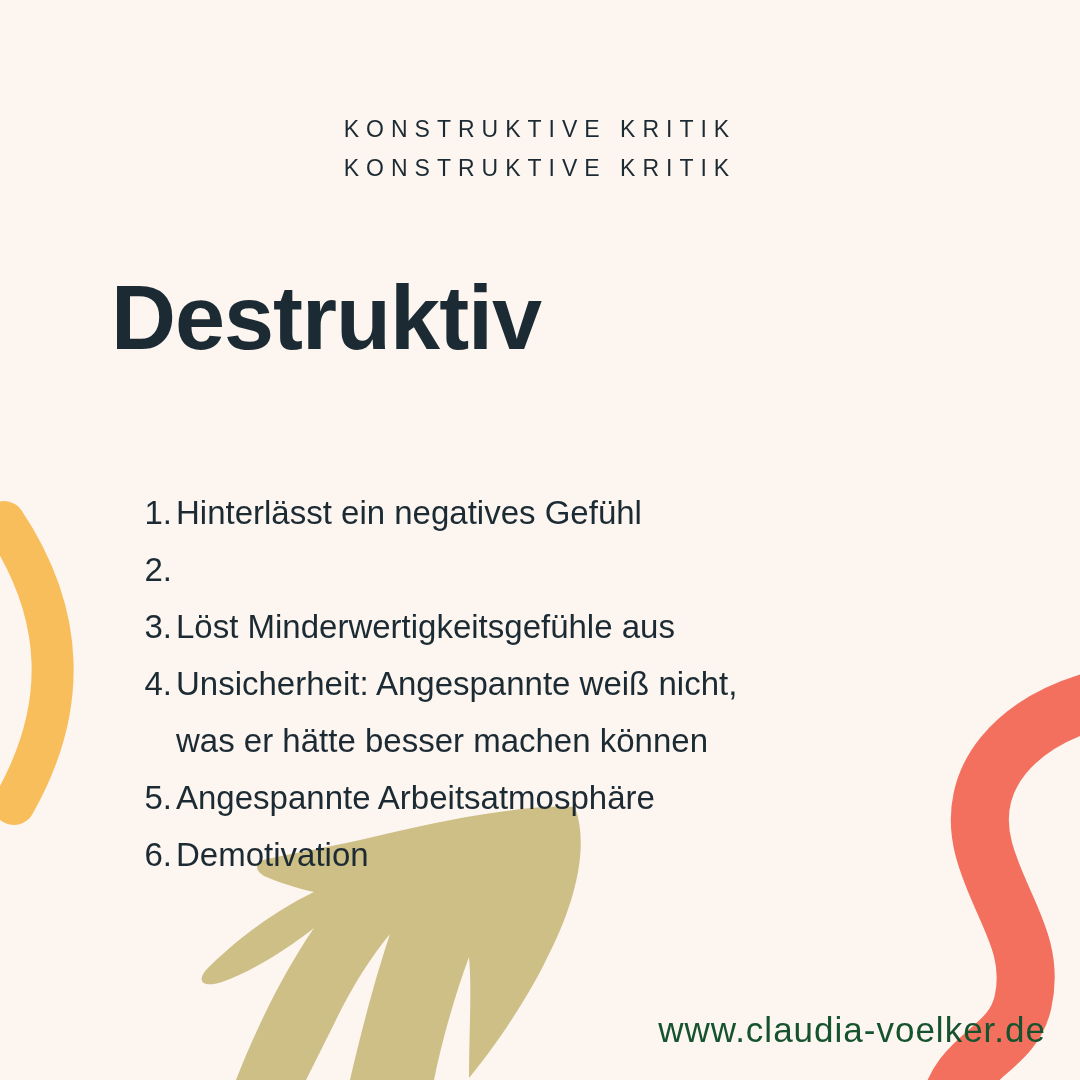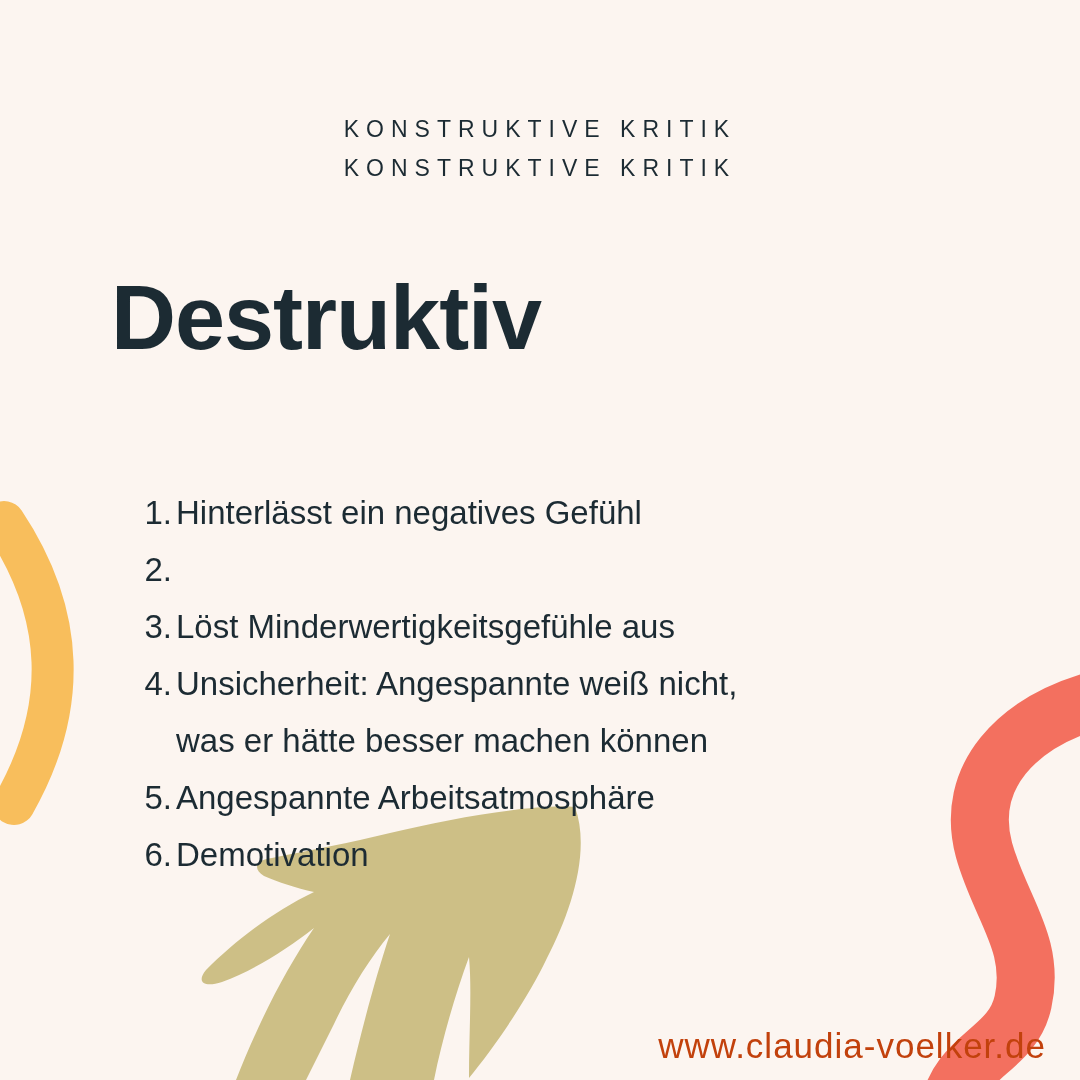--- a/index.html
+++ b/index.html
@@ -66,25 +66,25 @@
     text-align: right;
     white-space: nowrap;
   }
   .list-item .txt {
     margin-left: 4px;
     max-width: 620px;
   }
   .footer {
     position: absolute;
     right: 34px;
-    bottom: 14px;
+    bottom: 30px;
     font-size: 35px;
     font-weight: 300;
     letter-spacing: 1px;
-    color: #c2410c;
+    color: #14532d;
   }
 </style>
 </head>
 <body>
 
 <div class="canvas">
 
   <svg class="deco-layer" viewBox="0 0 1080 1080" aria-hidden="true">
 
     <path d="M 4 522 Q 96 660 14 804" fill="none" stroke="#F8BE5C" stroke-width="42" stroke-linecap="round"></path>

